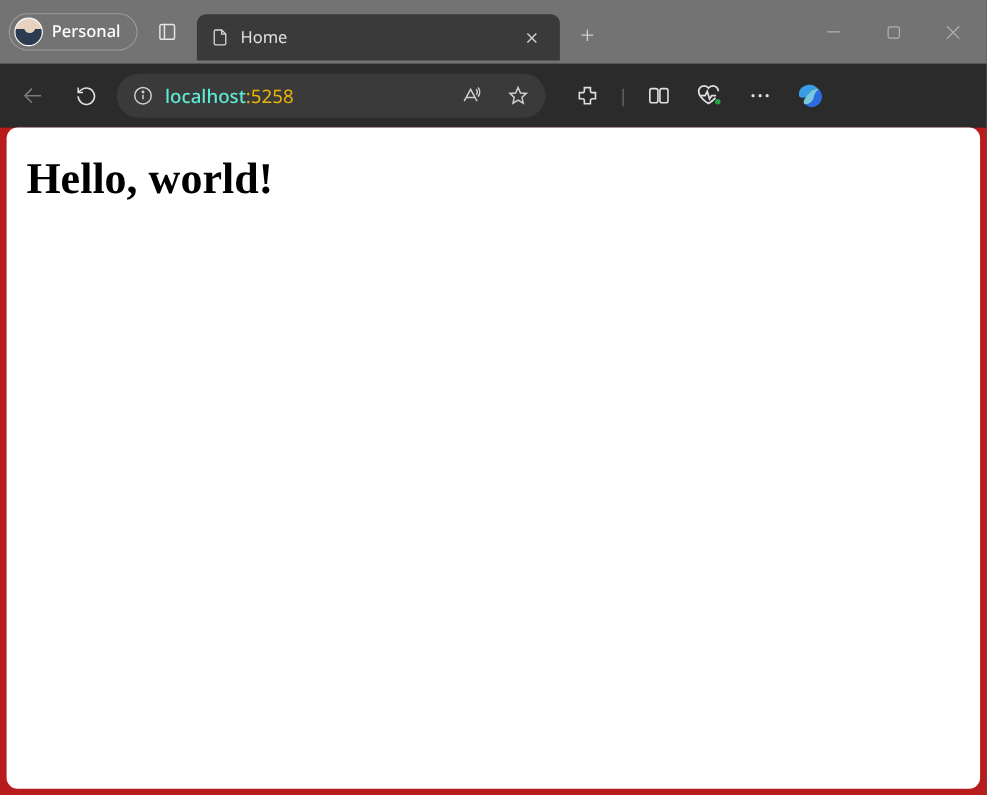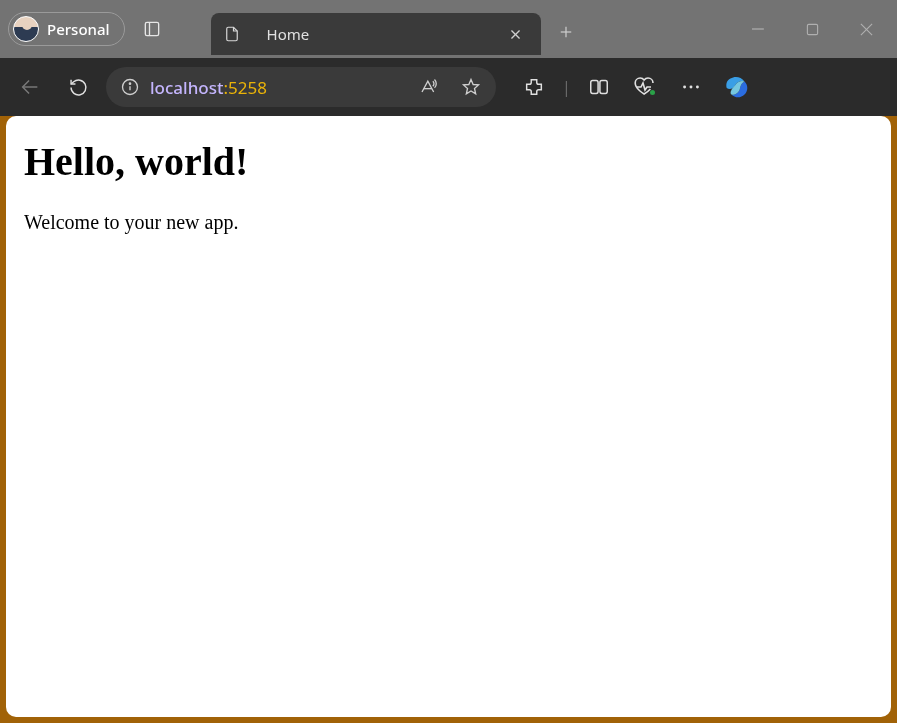--- a/index.html
+++ b/index.html
@@ -69,30 +69,29 @@
       border-radius: 6px;
       display: flex;
       align-items: center;
       justify-content: center;
       cursor: pointer;
       color: #e6e6e6;
     }
     .tab {
       display: flex;
       align-items: center;
-      gap: 26px;
+      gap: 10px;
       background: #3a3a3a;
       border-radius: 8px 8px 0 0;
       padding: 0 12px;
       height: 42px;
       min-width: 330px;
       margin-top: 10px;
       color: #e0e0e0;
       position: relative;
-      margin-left: 32px;
     }
     .tab-title {
       font-size: 15px;
       flex: 1;
     }
     .tab-close {
       width: 26px;
       height: 26px;
       display: flex;
       align-items: center;
@@ -160,21 +159,21 @@
       align-items: center;
       padding: 0 8px 0 14px;
       gap: 10px;
     }
     .url-text {
       flex: 1;
       font-size: 17px;
       color: #fff;
     }
     .url-text .url-host {
-      color: #c4b5fd;
+      color: #5eead4;
       font-weight: 500;
     }
     .url-text .url-port {
       color: #eab308;
     }
     .url-action {
       width: 34px;
       height: 34px;
       display: flex;
       align-items: center;
@@ -192,21 +191,21 @@
       color: #6a6a6a;
       padding: 0 2px;
     }
     .copilot-icon {
       width: 30px;
       height: 30px;
     }
     
     .content-area {
       flex: 1;
-      background: #a16207;
+      background: #b91c1c;
       padding: 0 6px 6px;
     }
     .page {
       width: 100%;
       height: 100%;
       background: #fff;
       border-radius: 10px;
       padding: 22px 18px;
       font-family: "Times New Roman", Times, serif;
       color: #000;
@@ -353,17 +352,16 @@
           <path d="M24 10 C28 14 28 20 24 24 C20 28 14 28 10 24 C14 25 18 22 19 18 C20 13 22 11 24 10 Z" fill="#2b6de0"></path>
           <path d="M14 14 C17 9 22 9 24 10 C22 11 20 13 19 18 C18 22 14 25 10 24 C8 22 10 18 14 14 Z" fill="#76c7e0"></path>
         </svg>
       </div>
     </div>
   </div>
 
   <div class="content-area">
     <div class="page">
       <h1>Hello, world!</h1>
-      <p>Welcome to your new app.</p>
     </div>
   </div>
 
 </div>
 
 </body></html>

